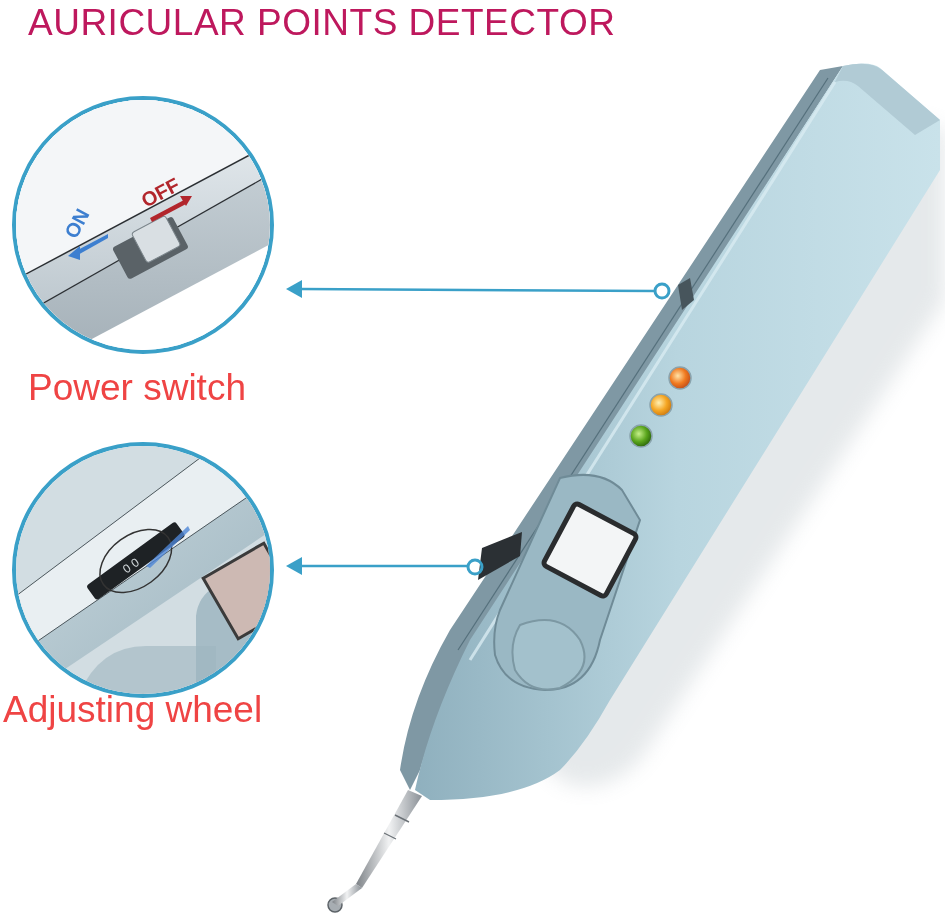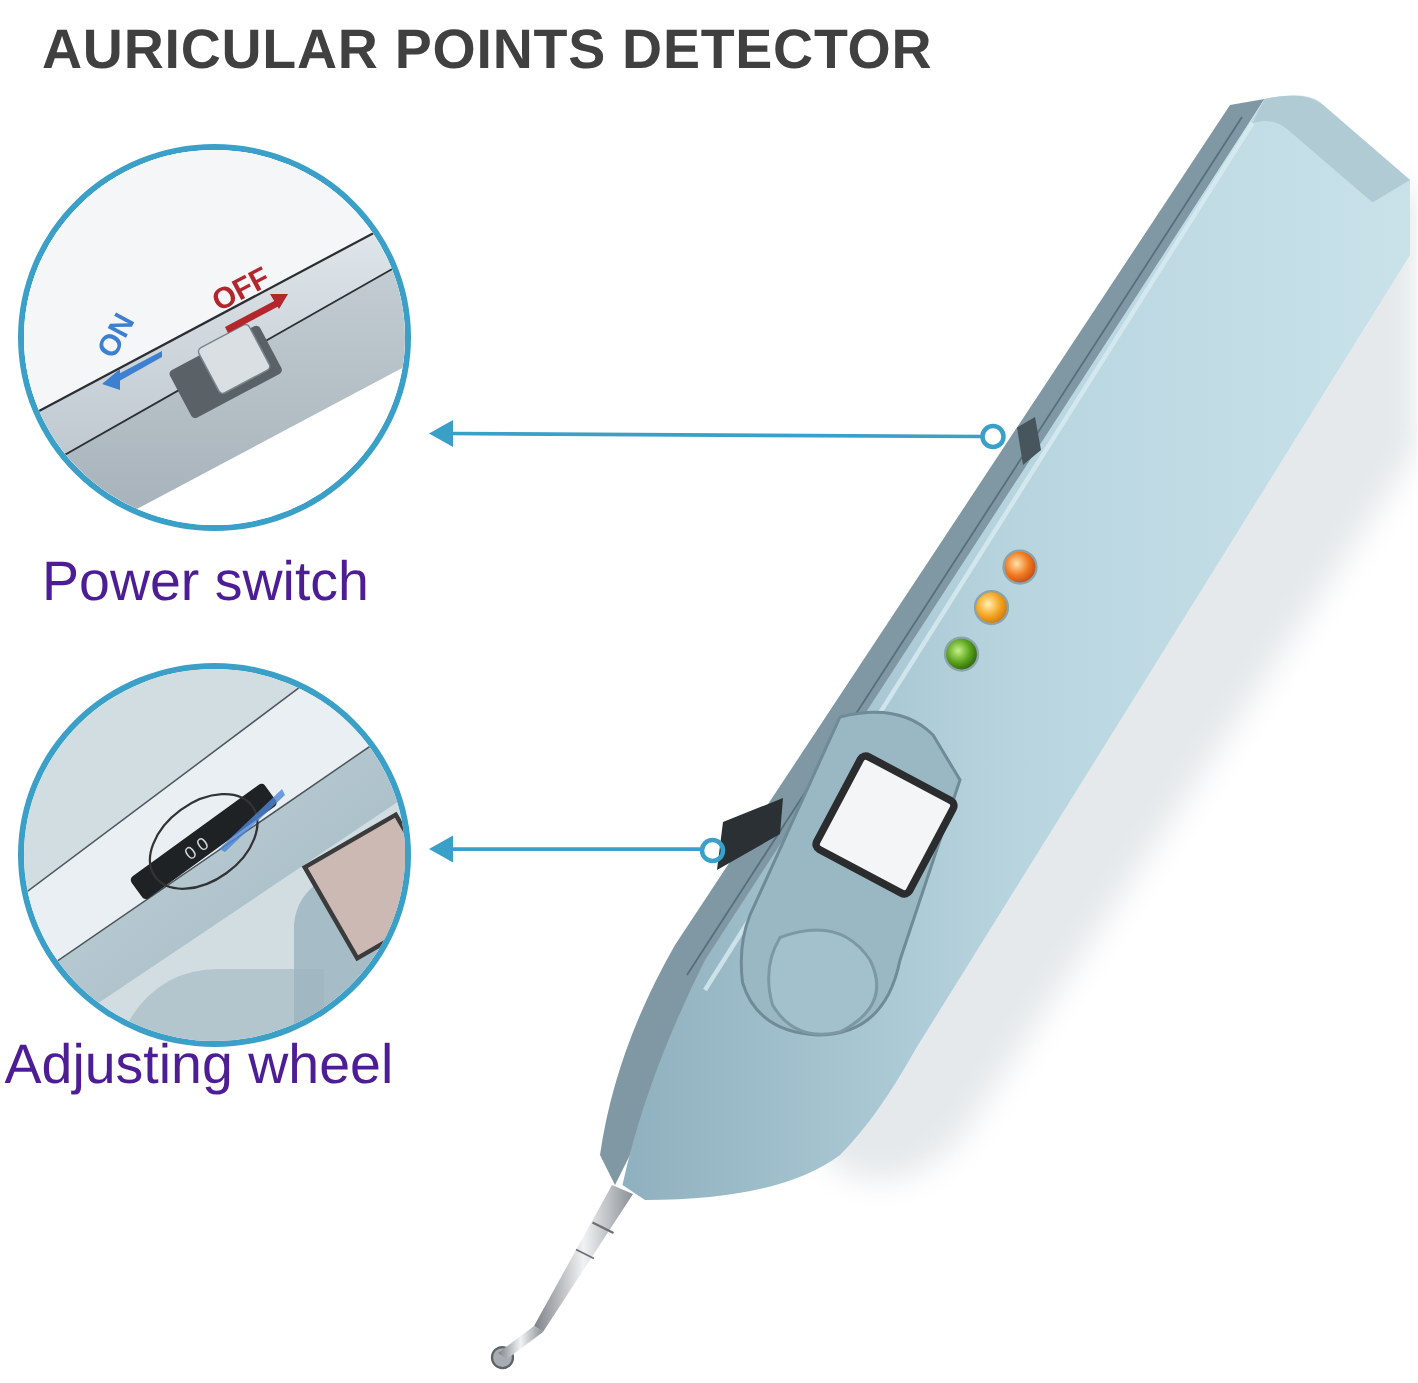--- a/index.html
+++ b/index.html
@@ -1,19 +1,19 @@
 <!DOCTYPE html>
 <html><head>
 <meta charset="utf-8">
 <style>
   html, body { margin:0; padding:0; background:#ffffff; }
   body { width:945px; height:922px; position:relative; overflow:hidden; font-family:"Liberation Sans", sans-serif; }
-  .title { position:absolute; left:28px; top:12px; font-size:37px; color:#404040; letter-spacing:0.5px; font-weight:bold; white-space:nowrap; }
+  .title { position:absolute; left:28px; top:2px; font-size:37px; color:#be185d; letter-spacing:0.5px; font-weight:normal; white-space:nowrap; }
   .circle { position:absolute; border:4px solid #3aa0c8; border-radius:50%; overflow:hidden; box-sizing:border-box; }
-  .caption { position:absolute; color:#4c1d95; font-size:37px; white-space:nowrap; }
+  .caption { position:absolute; color:#ef4444; font-size:37px; white-space:nowrap; }
   .scene { position:absolute; left:0; top:0; width:945px; height:922px; }
 </style>
 </head>
 <body>
 
 <div class="title">AURICULAR POINTS DETECTOR</div>
 
 <div class="circle" style="left:12px;top:96px;width:262px;height:258px;">
   <svg width="262" height="258" viewBox="0 0 262 258">
     <defs>

